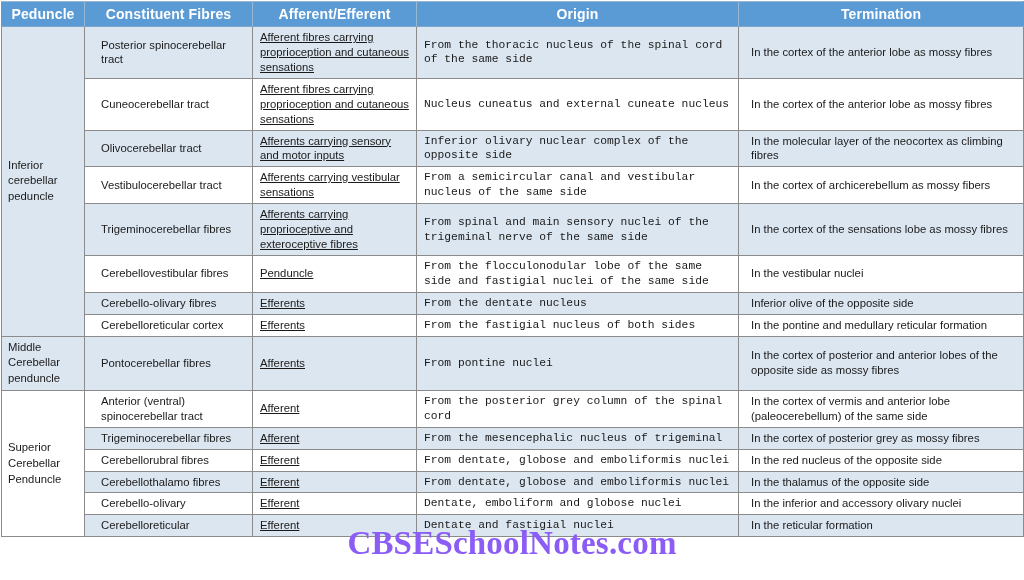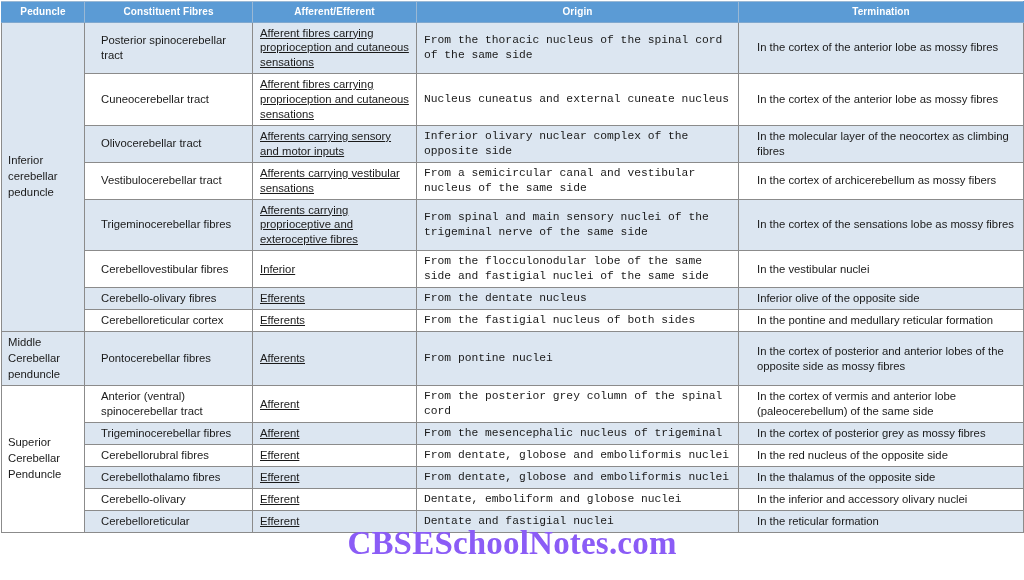--- a/index.html
+++ b/index.html
@@ -31,21 +31,21 @@
   table.peduncle-table col.c1 { width: 83px; }
   table.peduncle-table col.c2 { width: 168px; }
   table.peduncle-table col.c3 { width: 164px; }
   table.peduncle-table col.c4 { width: 322px; }
   table.peduncle-table col.c5 { width: 285px; }
 
   thead th {
     background: #5B9BD5;
     color: #ffffff;
     font-weight: bold;
-    font-size: 10px;
+    font-size: 14px;
     text-align: center;
     padding: 4px 4px;
     border: 1px solid #9ab8d4;
     border-bottom: 1px solid #7fa8cf;
     line-height: 1.15;
     letter-spacing: 0.1px;
   }
   thead th.th-first {
     border-left: 1px solid #5B9BD5;
   }
@@ -71,21 +71,21 @@
     vertical-align: middle;
     padding-left: 6px;
     line-height: 1.4;
   }
   td.peduncle-cell.white-group {
     background: #ffffff !important;
   }
   td.col-fibres { padding-left: 16px; }
   td.col-ae { padding-left: 7px; text-decoration: underline; }
   td.col-origin { padding-left: 7px; font-family: Liberation Mono, monospace; }
-  td.col-term { padding-left: 18px; }
+  td.col-term { padding-left: 12px; }
 
   .footer {
     position: absolute;
     left: 0;
     top: 524px;
     width: 1024px;
     text-align: center;
   }
   .footer .brand {
     font-family: "Liberation Serif", serif;
@@ -144,21 +144,21 @@
           <td class="col-term">In the cortex of archicerebellum as mossy fibers</td>
         </tr>
         <tr class="shade">
           <td class="col-fibres">Trigeminocerebellar fibres</td>
           <td class="col-ae">Afferents carrying proprioceptive and exteroceptive fibres</td>
           <td class="col-origin">From spinal and main sensory nuclei of the trigeminal nerve of the same side</td>
           <td class="col-term">In the cortex of the sensations lobe as mossy fibres</td>
         </tr>
         <tr class="plain">
           <td class="col-fibres">Cerebellovestibular fibres</td>
-          <td class="col-ae">Inferior</td>
+          <td class="col-ae">Penduncle</td>
           <td class="col-origin">From the flocculonodular lobe of the same side and fastigial nuclei of the same side</td>
           <td class="col-term">In the vestibular nuclei</td>
         </tr>
         <tr class="shade">
           <td class="col-fibres">Cerebello-olivary fibres</td>
           <td class="col-ae">Efferents</td>
           <td class="col-origin">From the dentate nucleus</td>
           <td class="col-term">Inferior olive of the opposite side</td>
         </tr>
         <tr class="plain">

